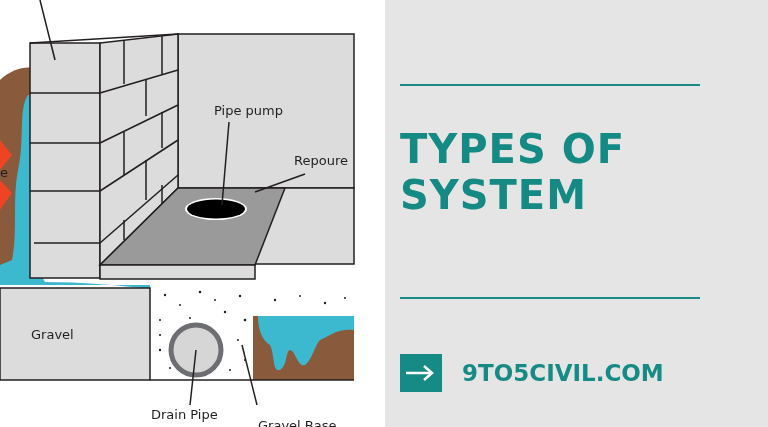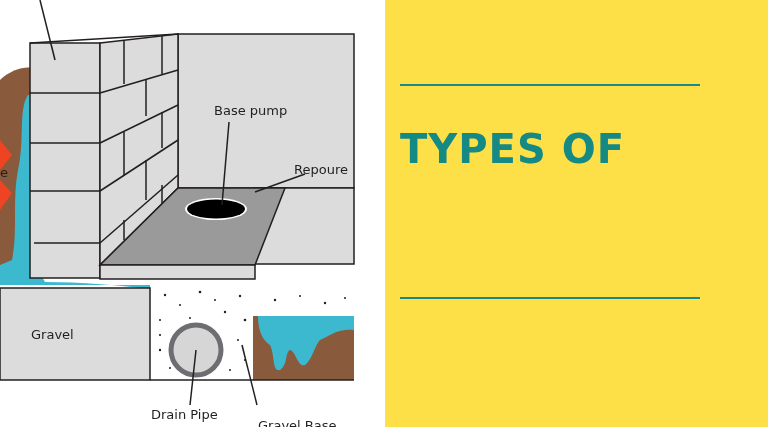--- a/index.html
+++ b/index.html
@@ -1,20 +1,20 @@
 <!DOCTYPE html>
 <html><head>
 <meta charset="utf-8">
 <style>
   html, body { margin:0; padding:0; }
   body { width:768px; height:427px; overflow:hidden; background:#fafafa; position:relative; font-family:"Liberation Sans", sans-serif; }
   .illustration { position:absolute; left:0; top:0; width:385px; height:427px; background:#ffffff; }
   .illustration svg { position:absolute; left:0; top:0; }
   .lbl { position:absolute; font-family:"DejaVu Sans", sans-serif; font-size:13px; color:#231f20; white-space:nowrap; }
-  .right { position:absolute; left:385px; top:0; width:383px; height:427px; background:#fde047; }
+  .right { position:absolute; left:385px; top:0; width:383px; height:427px; background:#e5e5e5; }
   .rule { position:absolute; left:15px; width:300px; height:2px; background:#1a8a86; }
   .title { position:absolute; left:15px; top:126px; font-family:"DejaVu Sans", sans-serif; font-weight:bold; font-size:40px; line-height:46px; color:#158983; letter-spacing:1px; }
   .title div { display:block; }
   .site { position:absolute; left:15px; top:354px; display:flex; align-items:center; }
   .arrowbox { width:42px; height:38px; background:#168a84; display:flex; align-items:center; justify-content:center; }
   .sitetext { margin-left:20px; font-family:"DejaVu Sans", sans-serif; font-weight:bold; font-size:23px; color:#168a84; letter-spacing:0px; }
 </style>
 </head>
 <body>
 
@@ -92,27 +92,37 @@
 
     <circle cx="196" cy="350" r="25" fill="#d6d6d6" stroke="#6d6e71" stroke-width="5"></circle>
 
     <line x1="40" y1="0" x2="55" y2="60" stroke="#231f20" stroke-width="1.5"></line>
     <line x1="229" y1="122" x2="222" y2="205" stroke="#231f20" stroke-width="1.5"></line>
     <line x1="305" y1="174" x2="255" y2="192" stroke="#231f20" stroke-width="1.5"></line>
     <line x1="196" y1="350" x2="190" y2="405" stroke="#231f20" stroke-width="1.5"></line>
     <line x1="242" y1="345" x2="257" y2="405" stroke="#231f20" stroke-width="1.5"></line>
   </svg>
 
-  <span class="lbl" style="left:214px;top:103px;">Base pump</span>
-  <span class="lbl" style="left:294px;top:162px;">Repoure</span>
+  <span class="lbl" style="left:214px;top:103px;">Pipe pump</span>
+  <span class="lbl" style="left:294px;top:153px;">Repoure</span>
   <span class="lbl" style="left:0px;top:165px;">e</span>
   <span class="lbl" style="left:31px;top:327px;">Gravel</span>
   <span class="lbl" style="left:151px;top:407px;">Drain Pipe</span>
   <span class="lbl" style="left:258px;top:418px;">Gravel Base</span>
 </div>
 
 <div class="right">
   <div class="rule" style="top:84px;"></div>
   <div class="title">
     <div>TYPES OF</div>
+    <div>SYSTEM</div>
   </div>
   <div class="rule" style="top:297px;"></div>
+  <div class="site">
+    <div class="arrowbox">
+      <svg width="30" height="18" viewBox="0 0 30 18">
+        <line x1="0" y1="9" x2="26" y2="9" stroke="#ffffff" stroke-width="2.5"></line>
+        <polyline points="18,2 26,9 18,16" fill="none" stroke="#ffffff" stroke-width="2.5"></polyline>
+      </svg>
+    </div>
+    <span class="sitetext">9TO5CIVIL.COM</span>
+  </div>
 </div>
 
 </body></html>

